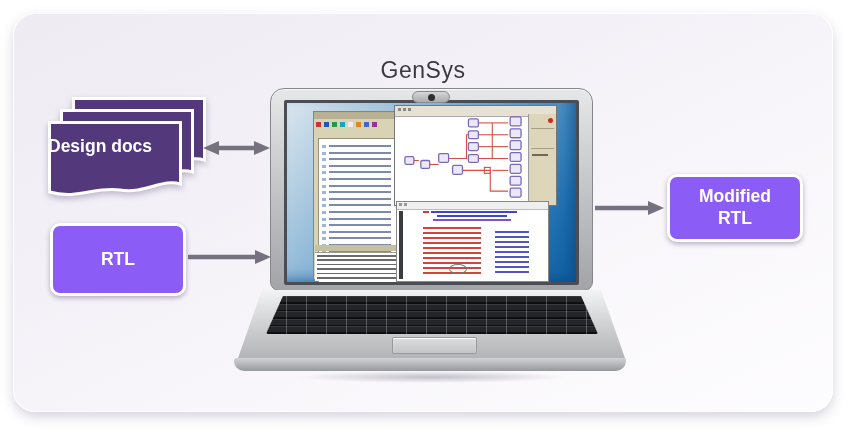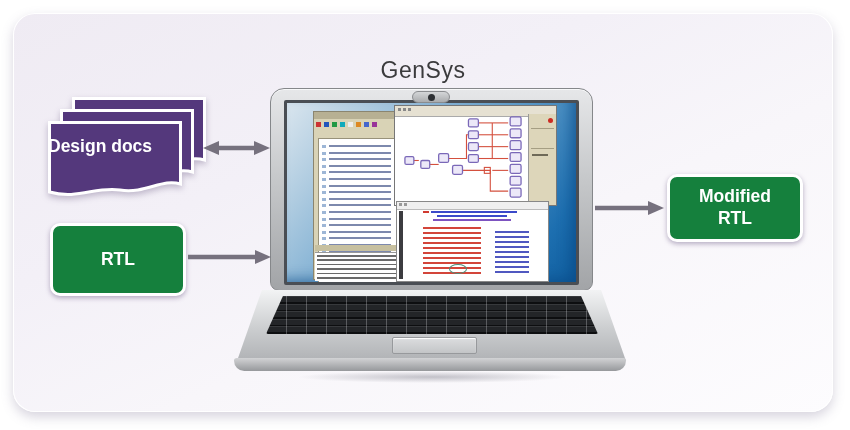--- a/index.html
+++ b/index.html
@@ -13,21 +13,21 @@
     border-radius:22px;
     background:linear-gradient(155deg,#efebf3 0%,#f3f0f7 35%,#f8f6fa 60%,#fdfcfe 100%);
     box-shadow:0 5px 12px rgba(110,100,135,.28), inset 0 0 0 1px #ffffff;
   }
   .title{
     position:absolute;left:0;right:0;top:44px;text-align:center;
     font-size:23px;color:#3b3b3d;letter-spacing:.5px;
   }
   
   .pbox{
-    position:absolute;background:#15803d;border:3px solid #ffffff;border-radius:10px;
+    position:absolute;background:#8b5cf6;border:3px solid #ffffff;border-radius:10px;
     box-shadow:0 2px 5px rgba(80,60,110,.4);
     color:#ffffff;font-weight:bold;font-size:17.5px;line-height:1.25;
     display:flex;align-items:center;justify-content:center;text-align:center;
   }
   .box-rtl{left:50px;top:223px;width:130px;height:67px;}
   .box-mod{left:667px;top:174px;width:136px;height:68px;padding:0 14px;box-sizing:border-box;}
   .docstack{position:absolute;left:40px;top:92px;filter:drop-shadow(0 3px 3px rgba(70,50,100,.3));}
   .doclabel{
     position:absolute;left:48px;top:136px;width:132px;text-align:left;
     color:#fff;font-weight:bold;font-size:17.5px;line-height:1.25;

